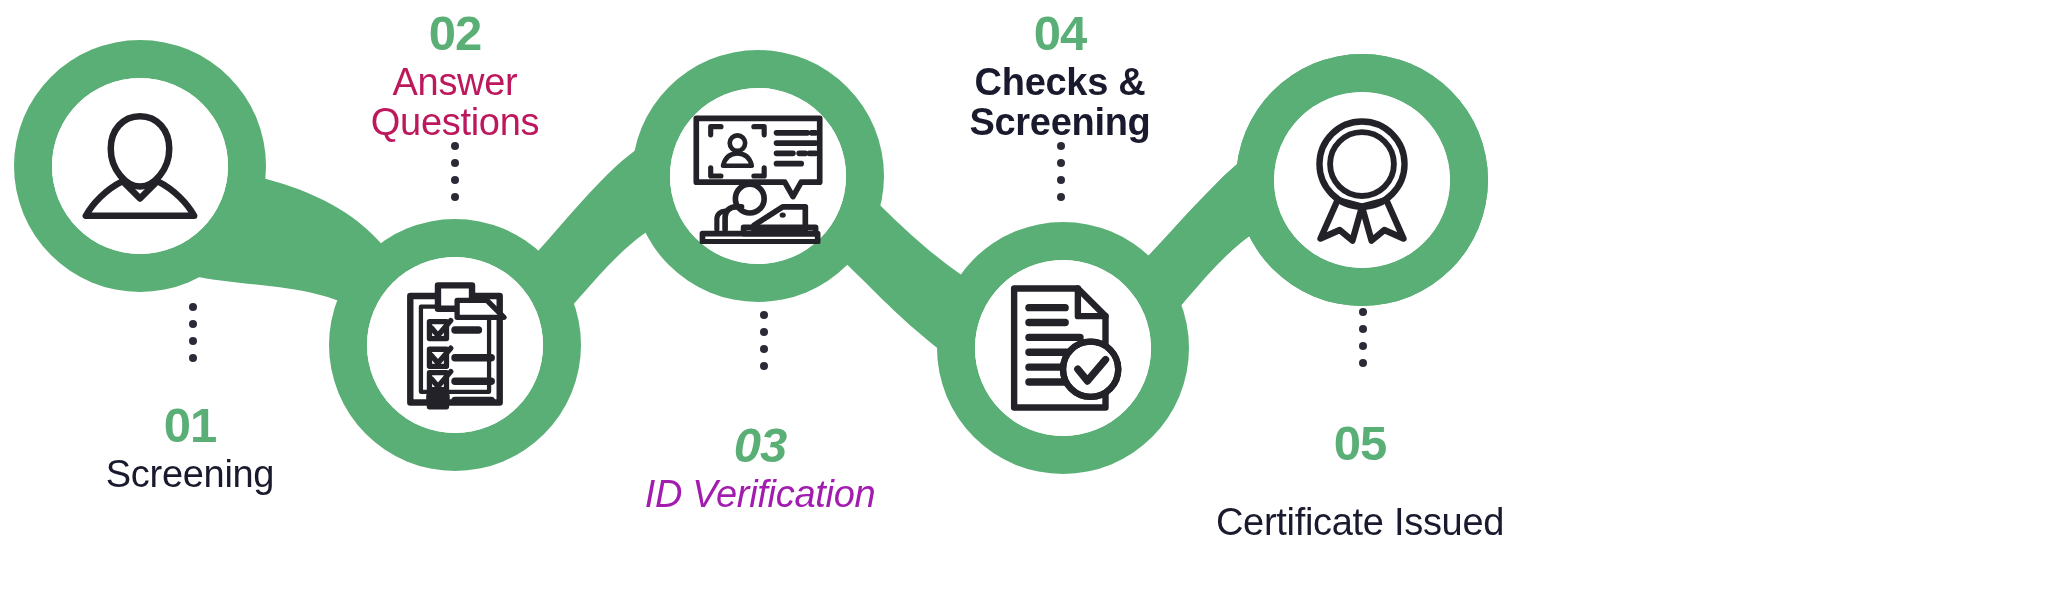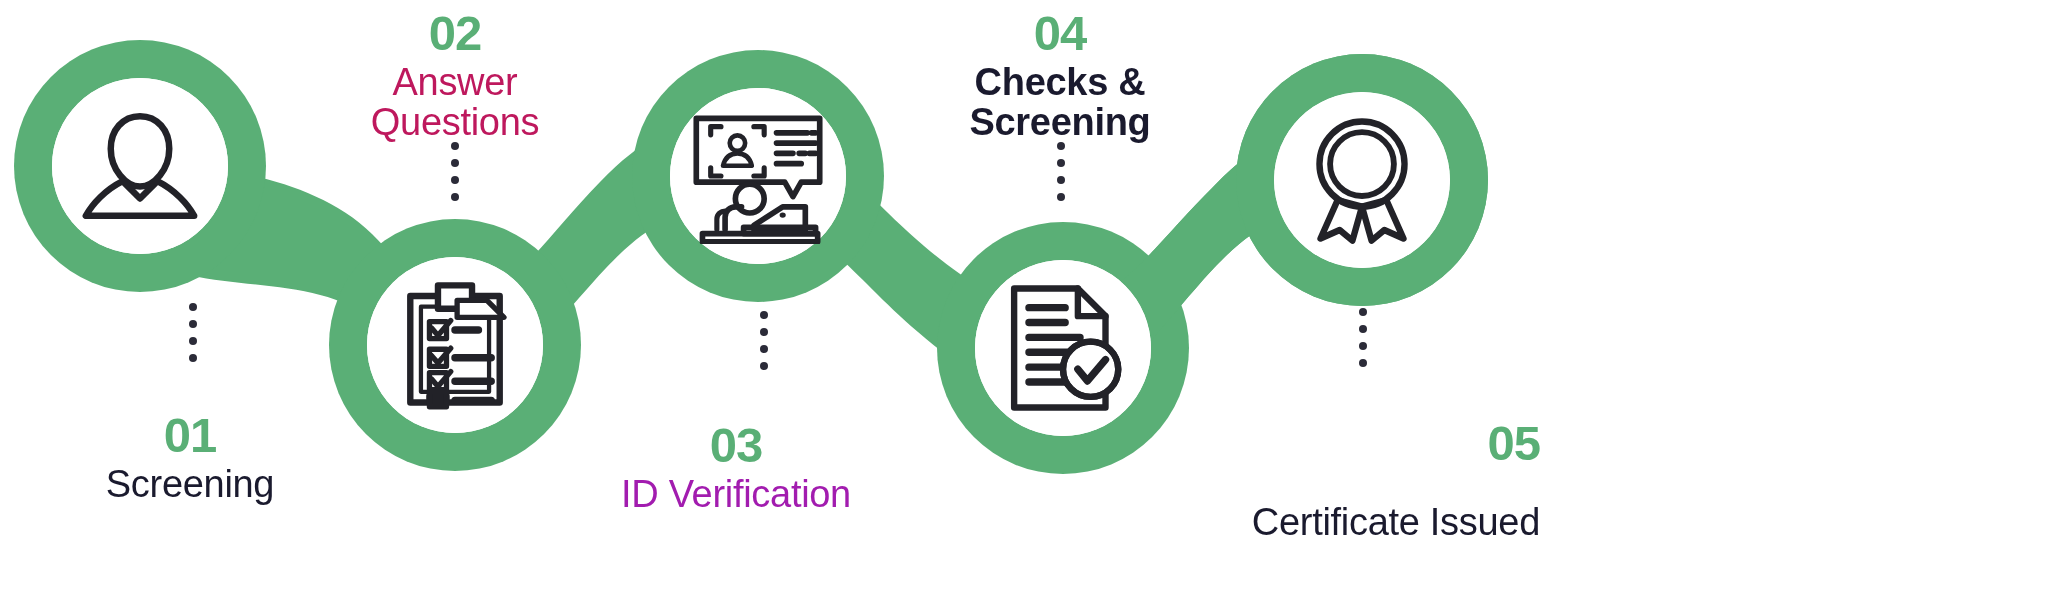--- a/index.html
+++ b/index.html
@@ -160,21 +160,21 @@
       </svg>
     </span>
   </div>
 
   <div class="dots" style="left:189px;top:303px;">
     <i></i>
       <i></i>
       <i></i>
       <i></i>
   </div>
-  <div class="label" style="left:10px;top:410px;width:360px;">
+  <div class="label" style="left:10px;top:400px;width:360px;">
     <div class="num" style="color:#5aaf76;">01</div>
     <div class="cap" style="color:#1a1a2e;">Screening</div>
   </div>
 
   <div class="label" style="left:275px;top:8px;width:360px;">
     <div class="num" style="color:#5aaf76;">02</div>
     <div class="cap" style="color:#be185d;">Answer
 Questions</div>
   </div>
   <div class="dots" style="left:451px;top:142px;">
@@ -183,21 +183,21 @@
       <i></i>
       <i></i>
   </div>
 
   <div class="dots" style="left:760px;top:311px;">
     <i></i>
       <i></i>
       <i></i>
       <i></i>
   </div>
-  <div class="label" style="left:556px;top:420px;width:360px;">
+  <div class="label" style="left:580px;top:420px;width:360px;font-style:italic;">
     <div class="num" style="color:#5aaf76;">03</div>
     <div class="cap" style="color:#a21caf;">ID Verification</div>
   </div>
 
   <div class="label" style="left:880px;top:8px;width:360px;">
     <div class="num" style="color:#5aaf76;">04</div>
     <div class="cap" style="color:#1a1a2e;font-weight:bold;">Checks &amp;
 Screening</div>
   </div>
   <div class="dots" style="left:1057px;top:142px;">
@@ -206,18 +206,18 @@
       <i></i>
       <i></i>
   </div>
 
   <div class="dots" style="left:1359px;top:308px;">
     <i></i>
       <i></i>
       <i></i>
       <i></i>
   </div>
-  <div class="label" style="left:1180px;top:418px;width:360px;text-align:right;">
+  <div class="label" style="left:1180px;top:418px;width:360px;">
     <div class="num" style="color:#5aaf76;">05</div>
     <div class="cap" style="color:#1a1a2e;margin-top:32px;">Certificate Issued</div>
   </div>
 
 </div>
 
 </body></html>

